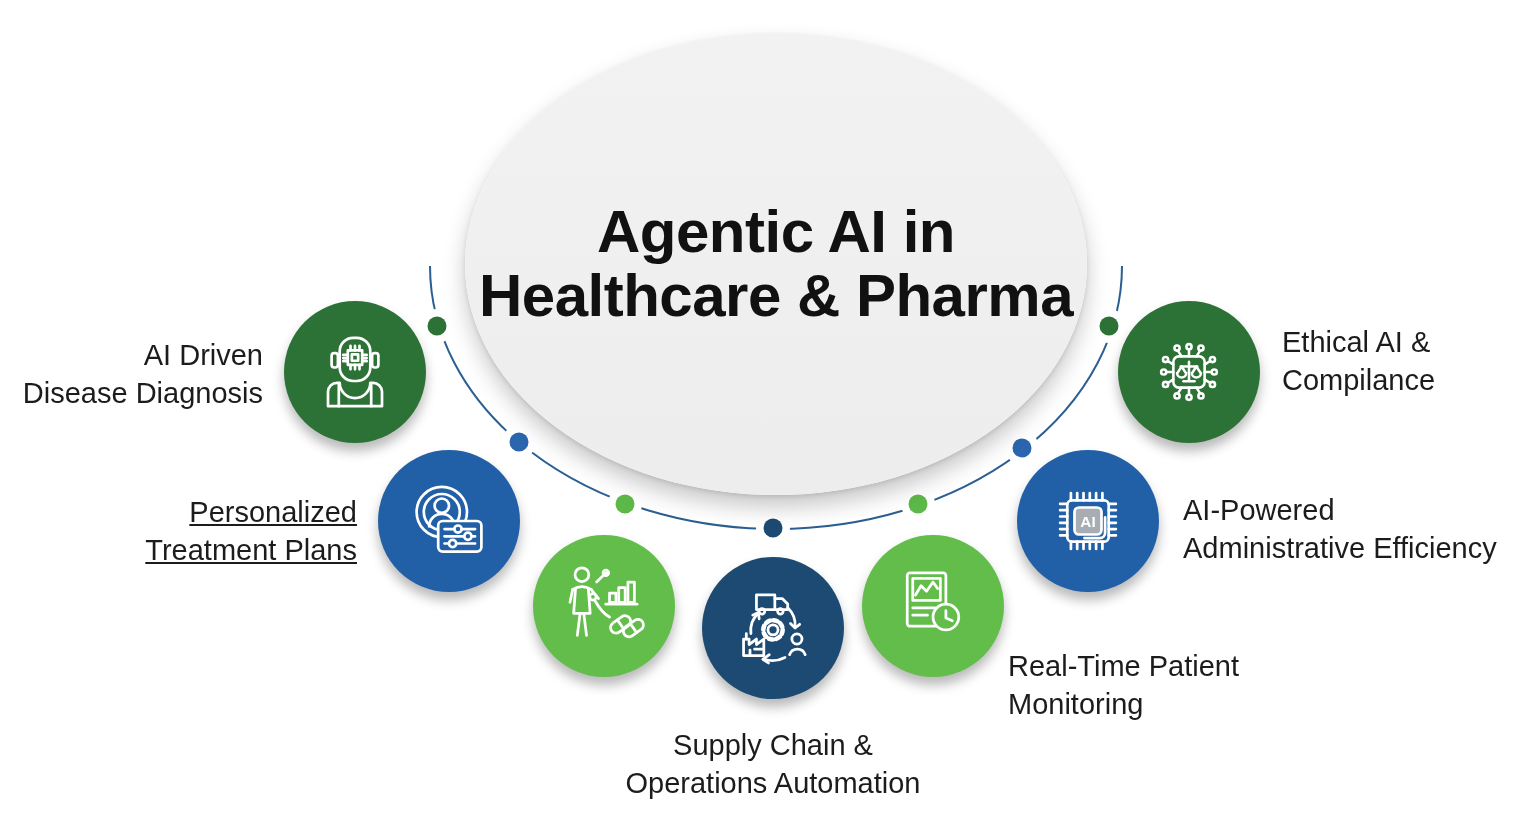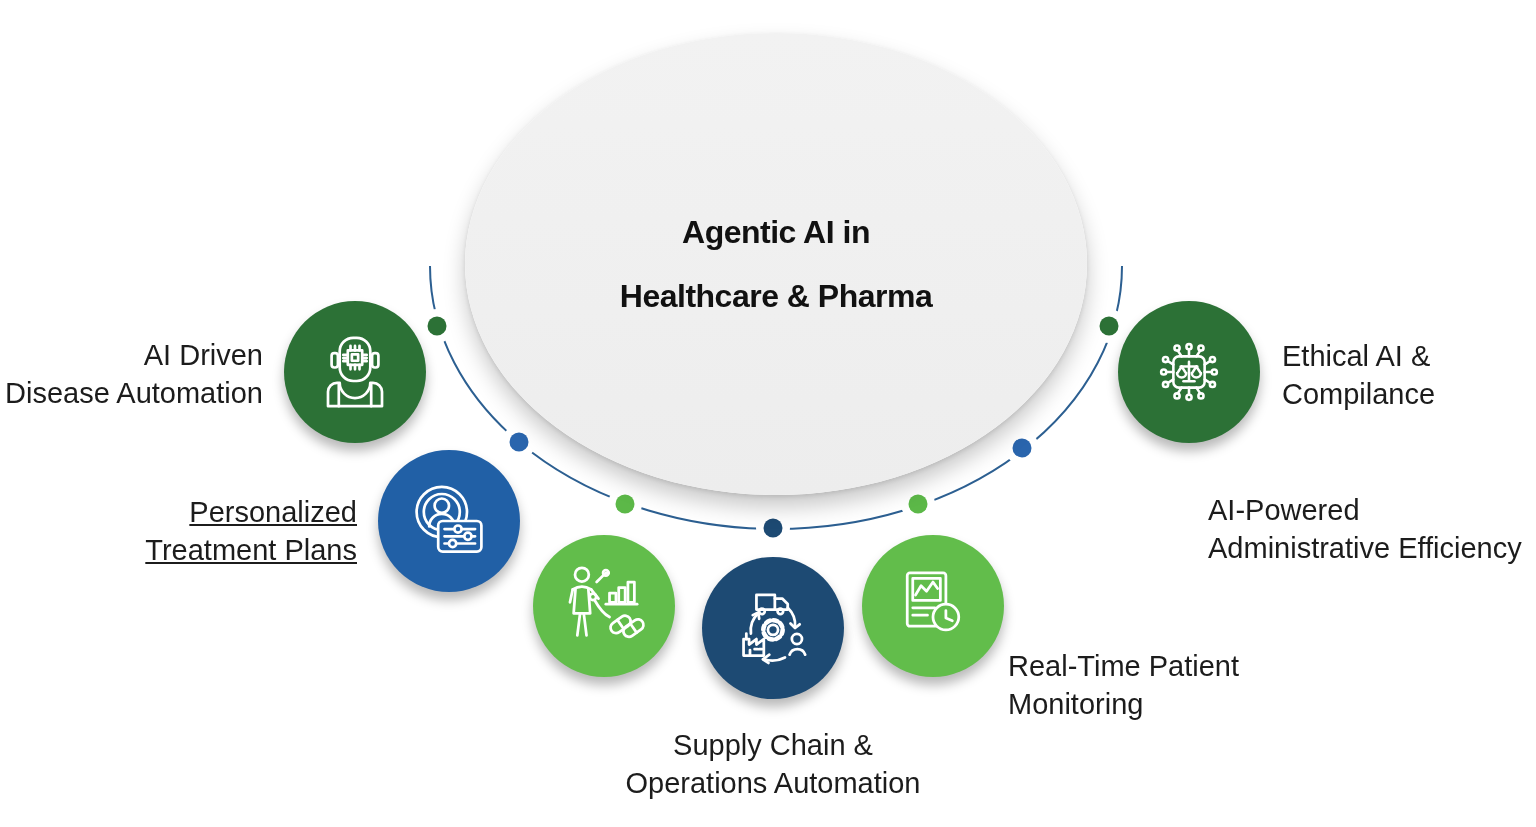--- a/index.html
+++ b/index.html
@@ -9,21 +9,21 @@
   }
   
   .center-ellipse{
     position:absolute;left:465px;top:33px;width:622px;height:462px;
     background:linear-gradient(#f2f2f2,#ededed);
     border-radius:50%;
     box-shadow:0 12px 22px rgba(0,0,0,0.22), 0 2px 4px rgba(0,0,0,0.10);
     display:flex;align-items:center;justify-content:center;
   }
   .center-title{
-    font-size:32px;font-weight:700;line-height:64px;letter-spacing:-0.5px;
+    font-size:60px;font-weight:700;line-height:64px;letter-spacing:-0.5px;
     text-align:center;white-space:pre-line;color:#111;
   }
   
   .arc-layer{position:absolute;left:0;top:0;width:1536px;height:827px;}
   
   .circle{
     position:absolute;width:142px;height:142px;border-radius:50%;
     box-shadow:0 8px 12px rgba(0,0,0,0.28);
     display:flex;align-items:center;justify-content:center;
   }
@@ -34,22 +34,22 @@
     color:#1c1c1c;
   }
   .ta-r{text-align:right;}
   .ta-l{text-align:left;}
   .ta-c{text-align:center;}
   .lbl-1{right:1273px;top:336px;}
   .lbl-2{right:1179px;top:493px;text-decoration:underline;}
   .lbl-3{right:1005px;top:649px;}
   .lbl-4{left:523px;width:500px;top:726px;}
   .lbl-5{left:1008px;top:647px;}
-  .lbl-6{left:1183px;top:491px;margin-left:25px;}
-  .lbl-7{left:1282px;top:337px;}
+  .lbl-6{left:1183px;top:491px;}
+  .lbl-7{left:1282px;top:323px;}
   .c-1{left:284px;top:301px;}
   .c-2{left:378px;top:450px;}
   .c-3{left:533px;top:535px;}
   .c-4{left:702px;top:557px;}
   .c-5{left:862px;top:535px;}
   .c-6{left:1017px;top:450px;}
   .c-7{left:1118px;top:301px;}
 </style>
 </head>
 <body>
@@ -161,20 +161,32 @@
     <svg width="92" height="92" viewBox="0 0 100 100" fill="none" stroke="#ffffff" stroke-width="3" stroke-linecap="round" stroke-linejoin="round">
       <rect x="22" y="14" width="42" height="58" rx="3"></rect>
       <rect x="28" y="20" width="30" height="24"></rect>
       <polyline points="31,38 37,28 43,34 50,24 55,31"></polyline>
       <path d="M28 52 H52 M28 60 H44"></path>
       <circle cx="64" cy="62" r="14" fill="#62bd4b"></circle>
       <path d="M64 55 V63 L71 66"></path>
     </svg>
   </div>
 
+  <div class="circle c-6" style="background: rgb(33, 96, 166);">
+    <svg width="90" height="90" viewBox="0 0 100 100" fill="none" stroke="#ffffff" stroke-width="3" stroke-linecap="round" stroke-linejoin="round">
+      <rect x="27" y="27" width="46" height="46" rx="5"></rect>
+      <path d="M31 27 V19 M38 27 V19 M45 27 V19 M52 27 V19 M59 27 V19 M66 27 V19"></path>
+      <path d="M31 73 V81 M38 73 V81 M45 73 V81 M52 73 V81 M59 73 V81 M66 73 V81"></path>
+      <path d="M27 31 H19 M27 38 H19 M27 45 H19 M27 52 H19 M27 59 H19 M27 66 H19"></path>
+      <path d="M73 31 H81 M73 38 H81 M73 45 H81 M73 52 H81 M73 59 H81 M73 66 H81"></path>
+      <rect x="35" y="35" width="30" height="30" rx="5" fill="#a7adb3"></rect>
+      <path d="M69 46 V63 a6 6 0 0 1 -6 6 H46"></path>
+      <text x="50" y="56.5" text-anchor="middle" fill="#ffffff" stroke="none" font-family="Liberation Sans, sans-serif" font-size="17" font-weight="bold">AI</text>
+    </svg>
+  </div>
 
   <div class="circle c-7" style="background: rgb(44, 113, 54);">
     <svg width="92" height="92" viewBox="0 0 100 100" fill="none" stroke="#ffffff" stroke-width="2.8" stroke-linecap="round" stroke-linejoin="round">
       <rect x="33" y="33" width="34" height="34" rx="6"></rect>
       <path d="M50 39 V59"></path>
       <path d="M41 44 H59"></path>
       <path d="M42 44 l-4.5 7 M42 44 l4.5 7 M37 51 a5 5 0 0 0 10 0"></path>
       <path d="M58 44 l-4.5 7 M58 44 l4.5 7 M53 51 a5 5 0 0 0 10 0"></path>
       <path d="M44 60 h12"></path>
       <path d="M42 33 L38 27 M50 33 V26 M58 33 L62 27"></path>
@@ -190,21 +202,21 @@
         <circle cx="22.5" cy="50" r="2.8"></circle>
         <circle cx="24.5" cy="63.5" r="2.8"></circle>
       <path d="M67 42 L73 38 M67 50 H74 M67 58 L73 62"></path>
       <circle cx="75.5" cy="36.5" r="2.8"></circle>
         <circle cx="77.5" cy="50" r="2.8"></circle>
         <circle cx="75.5" cy="63.5" r="2.8"></circle>
     </svg>
   </div>
 
   <div class="label ta-r lbl-1">AI Driven
-Disease Automation</div>
+Disease Diagnosis</div>
   <div class="label ta-r lbl-2">Personalized
 Treatment Plans</div>
   <div class="label ta-l lbl-5">Real-Time Patient
 Monitoring</div>
   <div class="label ta-c lbl-4">Supply Chain &amp;
 Operations Automation</div>
   <div class="label ta-l lbl-6">AI-Powered
 Administrative Efficiency</div>
   <div class="label ta-l lbl-7">Ethical AI &amp;
 Compilance</div>

